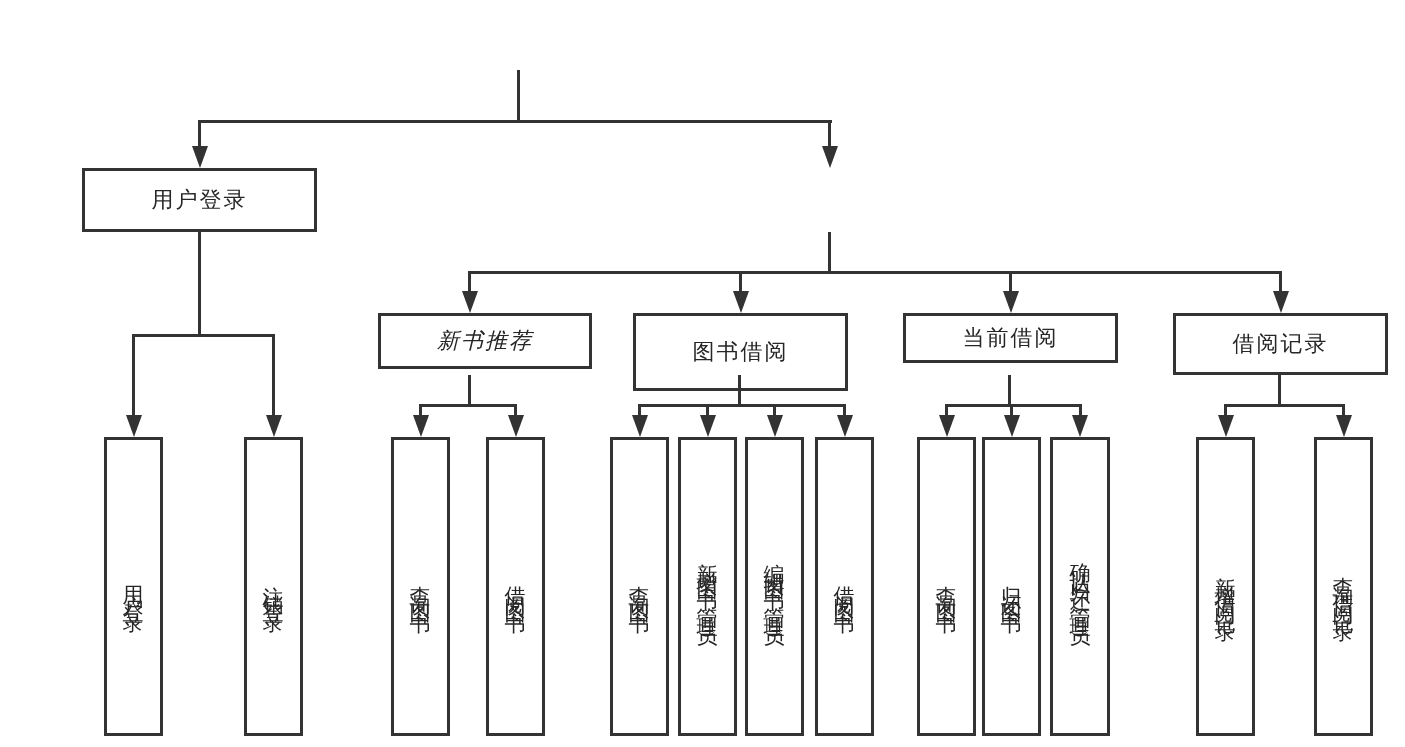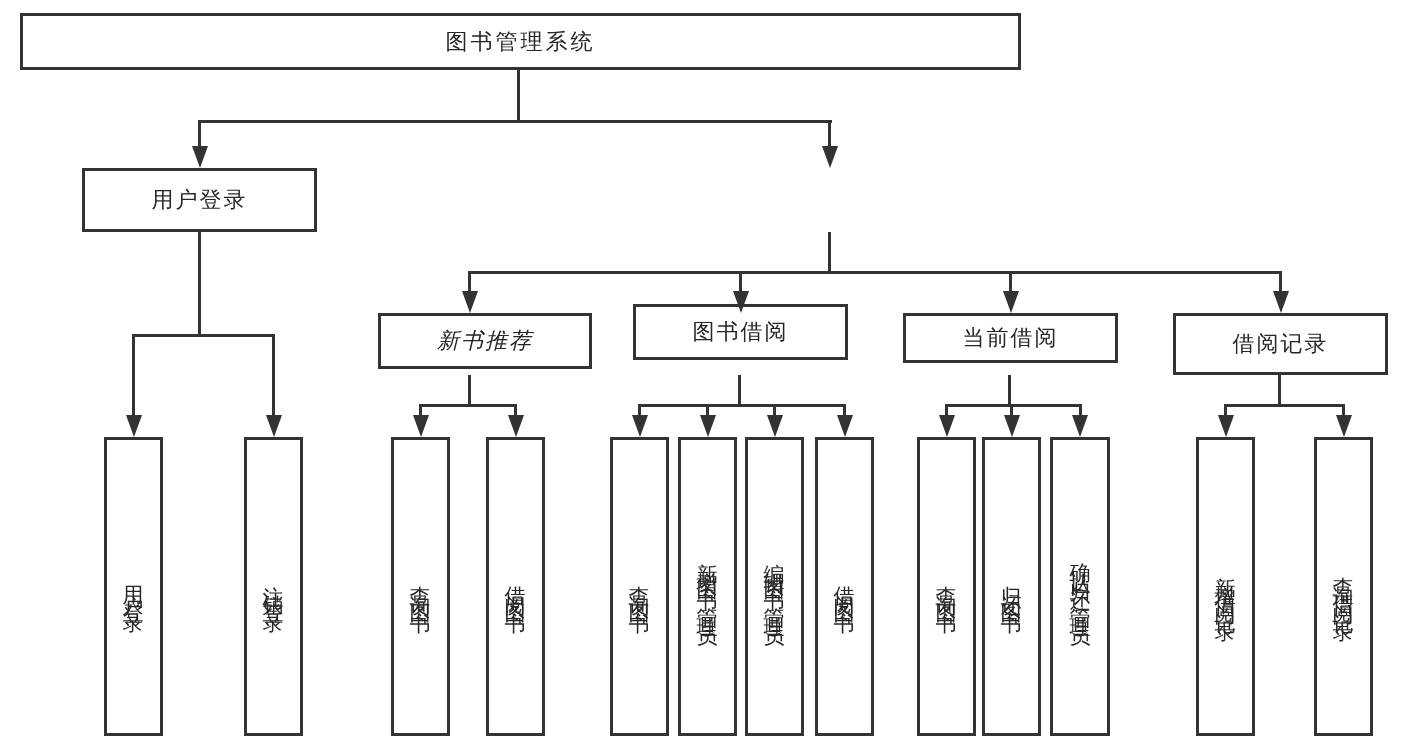--- a/index.html
+++ b/index.html
@@ -48,28 +48,27 @@
     letter-spacing:1px;
     z-index:5;
     white-space:nowrap;
   }
 </style>
 </head>
 <body>
 
 <div id="canvas">
 
-  <div class="box" style="left:20px;top:13px;width:1001px;height:57px;letter-spacing:3px;">图书管理系统</div>
 
   <div class="box" style="left:82px;top:168px;width:235px;height:64px;">用户登录</div>
 
 
   <div class="box" style="left:378px;top:313px;width:214px;height:56px;font-style:italic;">新书推荐</div>
 
-  <div class="box" style="left:633px;top:304px;width:215px;height:56px;">图书借阅</div>
+  <div class="box" style="left:633px;top:313px;width:215px;height:78px;">图书借阅</div>
 
   <div class="box" style="left:903px;top:313px;width:215px;height:50px;">当前借阅</div>
 
   <div class="box" style="left:1173px;top:313px;width:215px;height:62px;">借阅记录</div>
 
   <div class="vbox" style="left:104px;top:437px;width:59px;height:299px;">用户登录</div>
 
   <div class="vbox" style="left:244px;top:437px;width:59px;height:299px;">注销登录</div>
 
   <div class="vbox" style="left:391px;top:437px;width:59px;height:299px;">查询图书</div>

